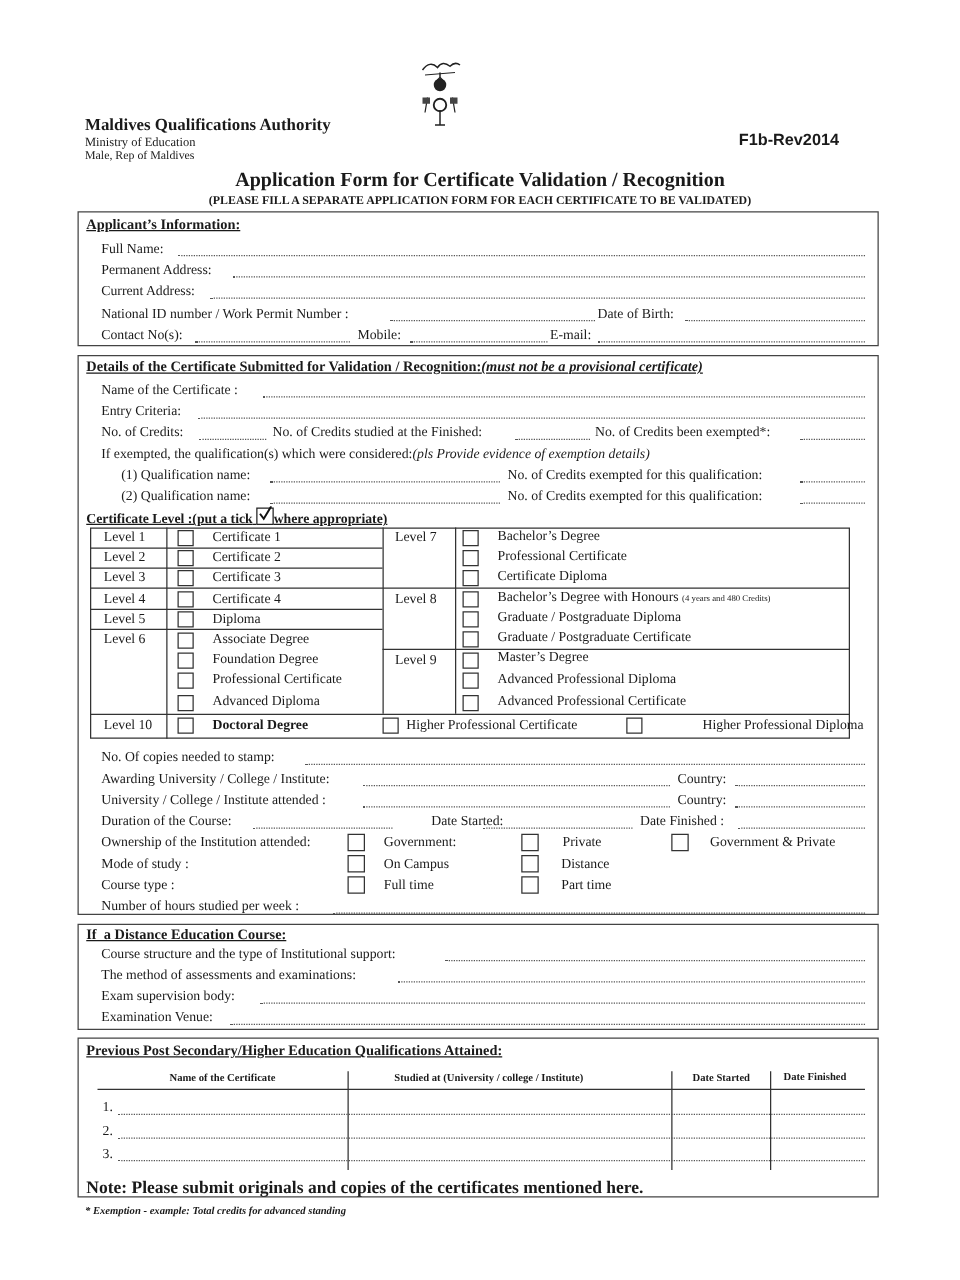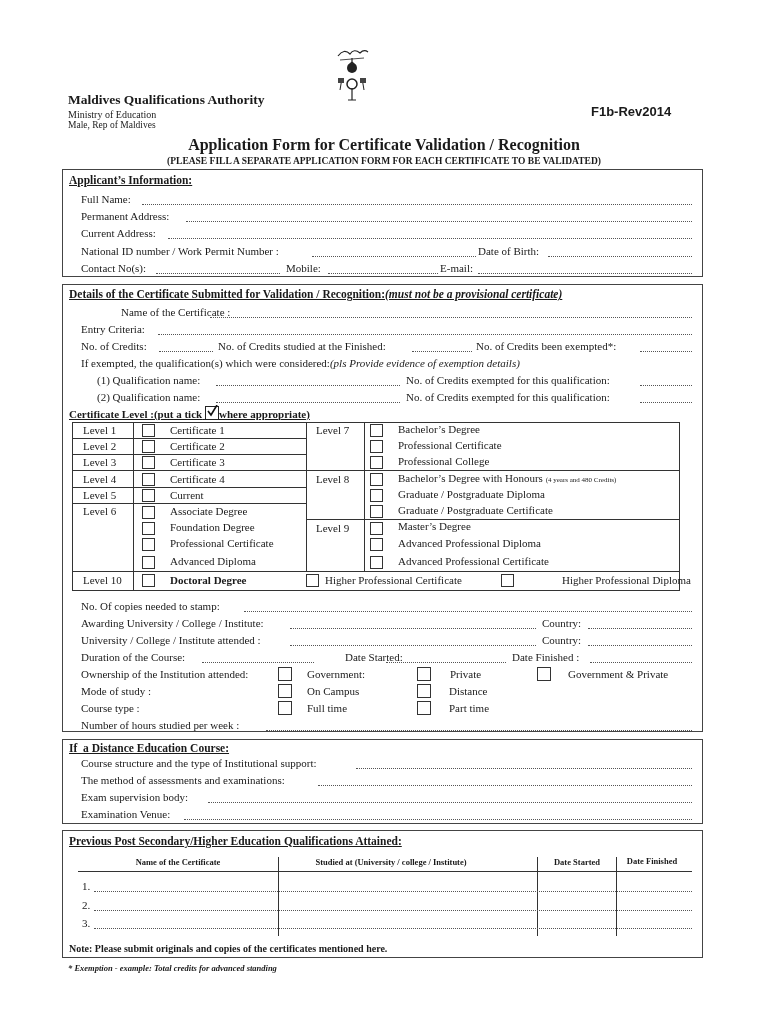--- a/index.html
+++ b/index.html
@@ -63,21 +63,21 @@
 <div class="abs t11" style="left:286px;top:262px;">Mobile:</div>
 <div class="dots" style="left:328px;width:110px;top:273px;"></div>
 <div class="abs t11" style="left:440px;top:262px;">E-mail:</div>
 <div class="dots" style="left:478px;width:214px;top:273px;"></div>
 
 <div class="section" style="left:62px;top:284px;width:641px;height:448px;"></div>
 <div class="abs hdr" style="left:69px;top:288px;">
   <span>Details of the Certificate Submitted for Validation / Recognition:</span><span class="ital">(must not be a provisional certificate)</span>
 </div>
 
-<div class="abs t11" style="left:81px;top:306px;margin-left:40px;">Name of the Certificate :</div>
+<div class="abs t11" style="left:81px;top:306px;">Name of the Certificate :</div>
 <div class="dots" style="left:210px;width:482px;top:317px;"></div>
 
 <div class="abs t11" style="left:81px;top:323px;">Entry Criteria:</div>
 <div class="dots" style="left:158px;width:534px;top:334px;"></div>
 
 <div class="abs t11" style="left:81px;top:340px;">No. of Credits:</div>
 <div class="dots" style="left:159px;width:54px;top:351px;"></div>
 <div class="abs t11" style="left:218px;top:340px;">No. of Credits studied at the Finished:</div>
 <div class="dots" style="left:412px;width:60px;top:351px;"></div>
 <div class="abs t11" style="left:476px;top:340px;">No. of Credits been exempted*:</div>
@@ -131,39 +131,39 @@
 <div class="abs t11" style="left:83px;top:456px;">Level 3</div>
 <div class="cb" style="left:142px;top:456px;"></div>
 <div class="abs t11" style="left:170px;top:456px;">Certificate 3</div>
 
 <div class="abs t11" style="left:83px;top:473px;">Level 4</div>
 <div class="cb" style="left:142px;top:473px;"></div>
 <div class="abs t11" style="left:170px;top:473px;">Certificate 4</div>
 
 <div class="abs t11" style="left:83px;top:489px;">Level 5</div>
 <div class="cb" style="left:142px;top:489px;"></div>
-<div class="abs t11" style="left:170px;top:489px;">Current</div>
+<div class="abs t11" style="left:170px;top:489px;">Diploma</div>
 
 <div class="abs t11" style="left:83px;top:505px;">Level 6</div>
 <div class="cb" style="left:142px;top:506px;"></div>
 <div class="abs t11" style="left:170px;top:505px;">Associate Degree</div>
 <div class="cb" style="left:142px;top:522px;"></div>
 <div class="abs t11" style="left:170px;top:521px;">Foundation Degree</div>
 <div class="cb" style="left:142px;top:538px;"></div>
 <div class="abs t11" style="left:170px;top:537px;">Professional Certificate</div>
 <div class="cb" style="left:142px;top:556px;"></div>
 <div class="abs t11" style="left:170px;top:555px;">Advanced Diploma</div>
 
 <div class="abs t11" style="left:316px;top:424px;">Level 7</div>
 <div class="cb" style="left:370px;top:424px;"></div>
 <div class="abs t11" style="left:398px;top:423px;">Bachelor’s Degree</div>
 <div class="cb" style="left:370px;top:440px;"></div>
 <div class="abs t11" style="left:398px;top:439px;">Professional Certificate</div>
 <div class="cb" style="left:370px;top:456px;"></div>
-<div class="abs t11" style="left:398px;top:455px;">Professional College</div>
+<div class="abs t11" style="left:398px;top:455px;">Certificate Diploma</div>
 
 <div class="abs t11" style="left:316px;top:473px;">Level 8</div>
 <div class="cb" style="left:370px;top:473px;"></div>
 <div class="abs t11" style="left:398px;top:472px;">
   <span>Bachelor’s Degree with Honours</span> <span class="small">(4 years and 480 Credits)</span>
 </div>
 <div class="cb" style="left:370px;top:489px;"></div>
 <div class="abs t11" style="left:398px;top:488px;">Graduate / Postgraduate Diploma</div>
 <div class="cb" style="left:370px;top:505px;"></div>
 <div class="abs t11" style="left:398px;top:504px;">Graduate / Postgraduate Certificate</div>
@@ -255,15 +255,15 @@
 <div class="vline" style="left:537px;top:857px;height:79px;"></div>
 <div class="vline" style="left:616px;top:857px;height:79px;"></div>
 
 <div class="abs t11" style="left:82px;top:880px;">1.</div>
 <div class="dots" style="left:94px;width:598px;top:891px;"></div>
 <div class="abs t11" style="left:82px;top:899px;">2.</div>
 <div class="dots" style="left:94px;width:598px;top:910px;"></div>
 <div class="abs t11" style="left:82px;top:917px;">3.</div>
 <div class="dots" style="left:94px;width:598px;top:928px;"></div>
 
-<div class="abs bold" style="left:69px;top:943px;font-size:10px;white-space:nowrap;">Note: Please submit originals and copies of the certificates mentioned here.</div>
+<div class="abs bold" style="left:69px;top:943px;font-size:14px;white-space:nowrap;">Note: Please submit originals and copies of the certificates mentioned here.</div>
 
 <div class="abs bold ital" style="left:68px;top:963px;font-size:8.5px;white-space:nowrap;">* Exemption - example: Total credits for advanced standing</div>
 
 </body></html>

